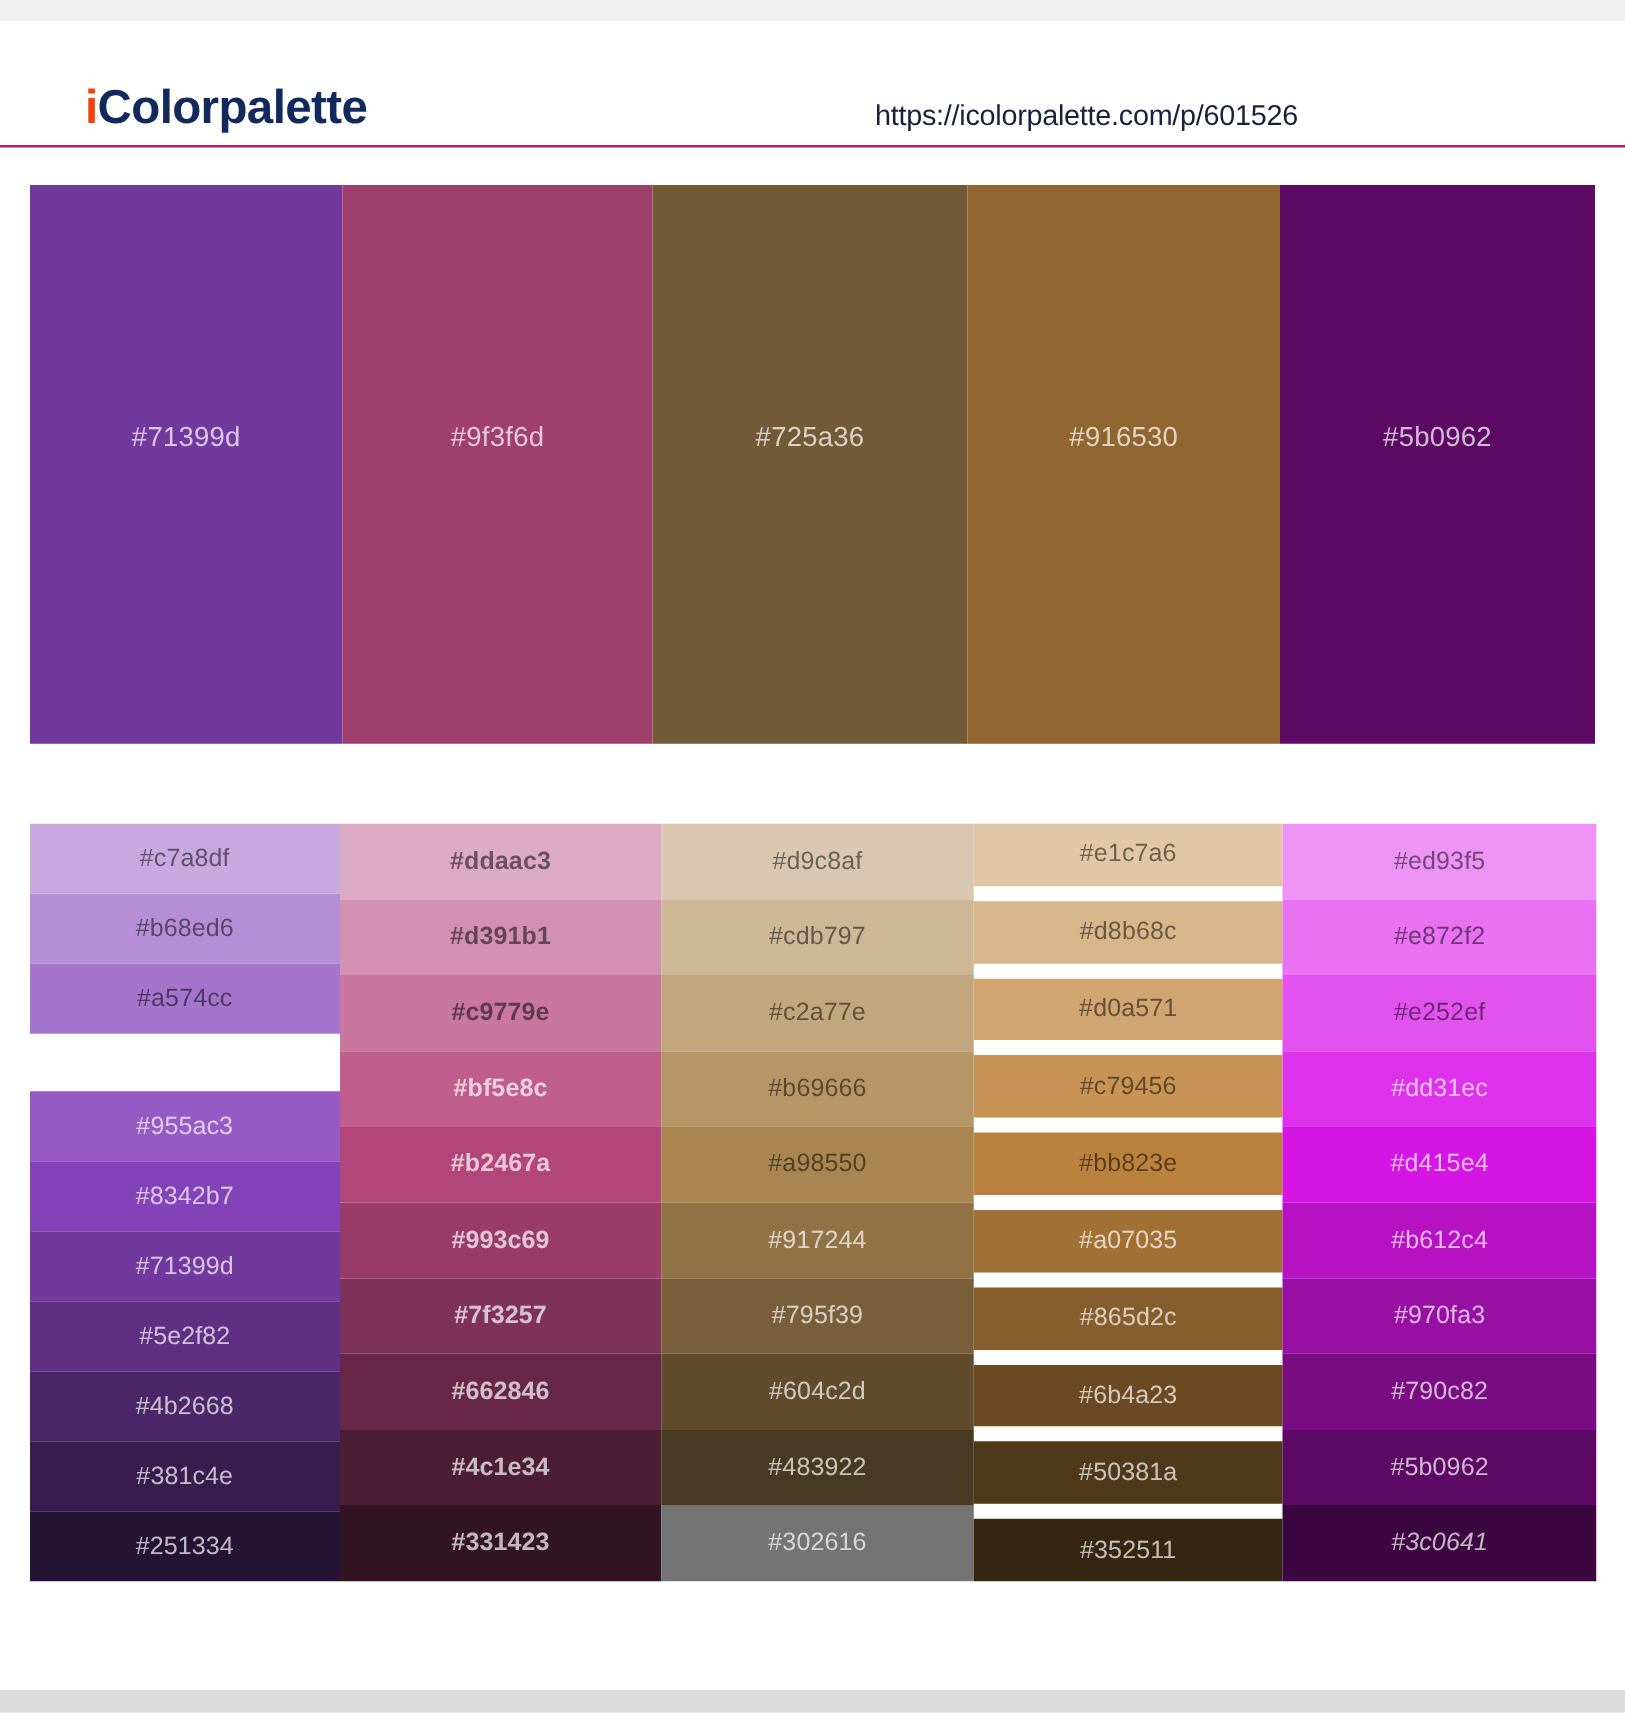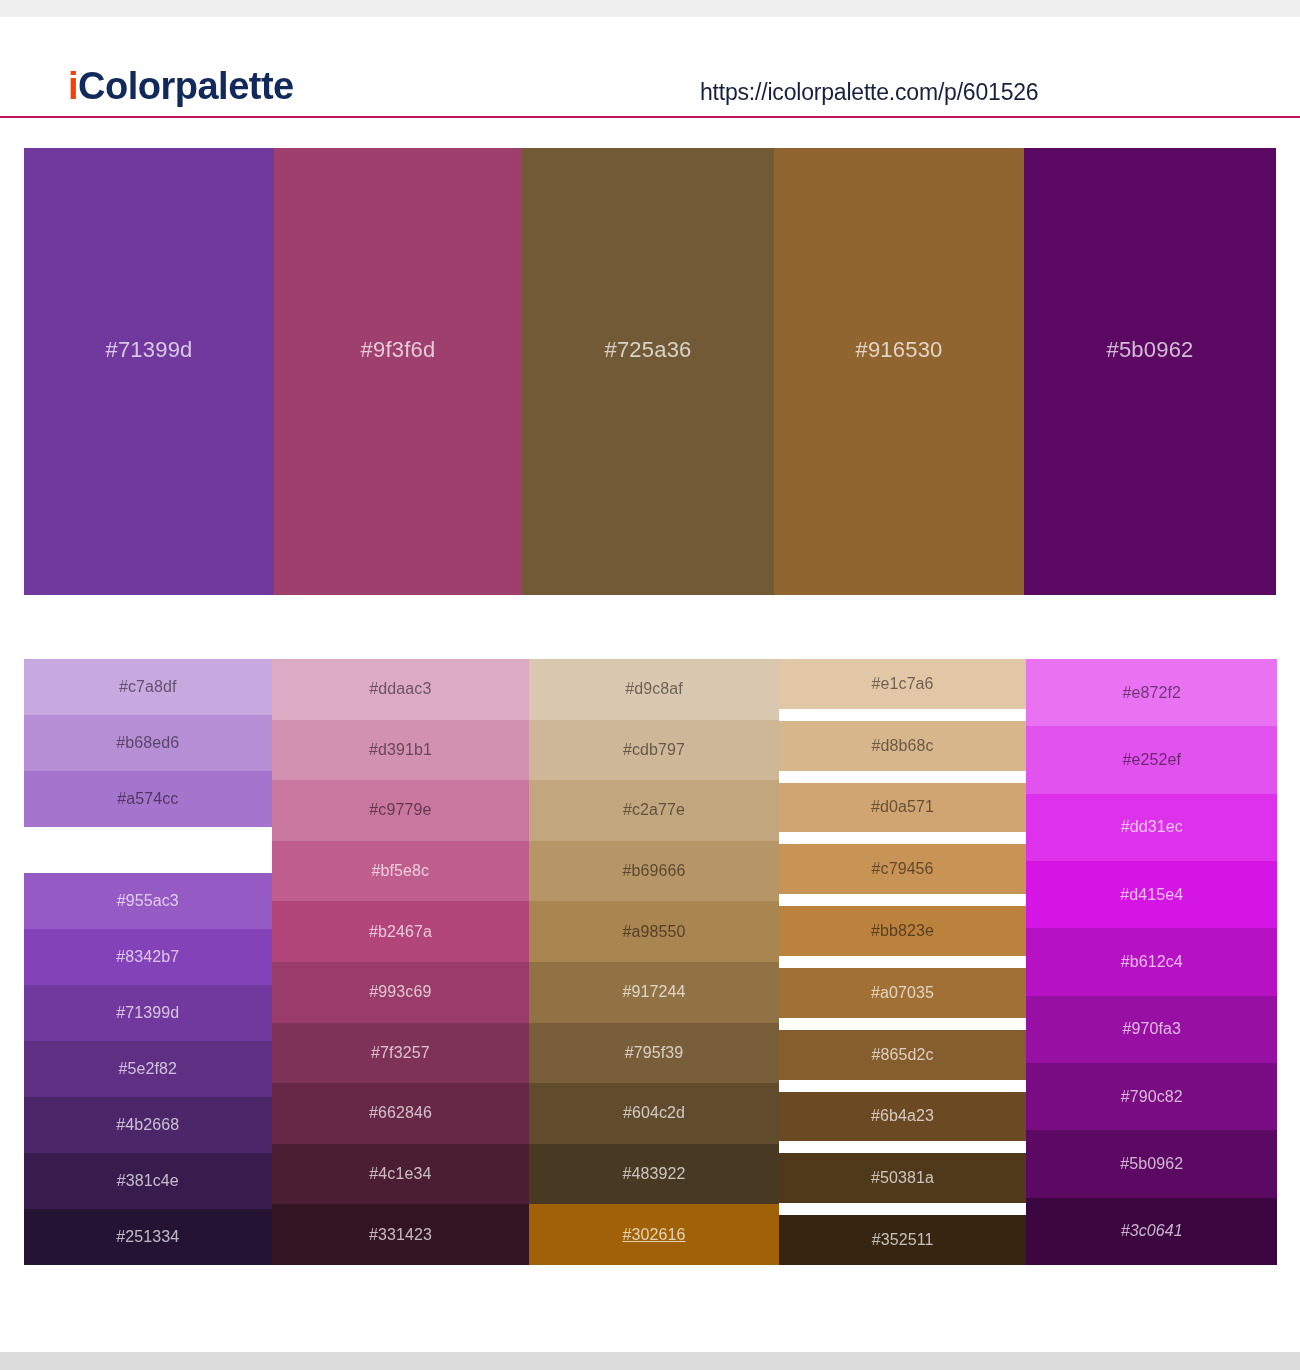--- a/index.html
+++ b/index.html
@@ -103,21 +103,21 @@
   .shade-col {
     height: 100%;
     display: flex;
     flex-direction: column;
   }
   .shade-cell {
     flex: 1 1 0;
     display: flex;
     align-items: center;
     justify-content: center;
-    font-size: 16px;
+    font-size: 20px;
     letter-spacing: 0.1px;
   }
   .shade-cell.light-txt { color: rgba(255,255,255,0.70); }
   .shade-cell.dark-txt  { color: rgba(0,0,0,0.52); }
 
   
   .bottom-band {
     position: absolute;
     left: 0; top: 1352px;
     width: 1300px; height: 18px;
@@ -164,21 +164,21 @@
         <div class="shade-cell dark-txt" style="background: rgb(182, 142, 214);">#b68ed6</div>
         <div class="shade-cell dark-txt" style="background: rgb(165, 116, 204);">#a574cc</div>
         <div class="shade-cell light-txt" style="background: rgb(149, 90, 195); margin-top: 46px;">#955ac3</div>
         <div class="shade-cell light-txt" style="background: rgb(131, 66, 183);">#8342b7</div>
         <div class="shade-cell light-txt" style="background: rgb(113, 57, 157);">#71399d</div>
         <div class="shade-cell light-txt" style="background: rgb(94, 47, 130);">#5e2f82</div>
         <div class="shade-cell light-txt" style="background: rgb(75, 38, 104);">#4b2668</div>
         <div class="shade-cell light-txt" style="background: rgb(56, 28, 78);">#381c4e</div>
         <div class="shade-cell light-txt" style="background: rgb(37, 19, 52);">#251334</div>
       </div>
-      <div class="shade-col" style="width: 260px;">
+      <div class="shade-col" style="width: 260px; font-weight: bold;">
         <div class="shade-cell dark-txt" style="background: rgb(221, 170, 195);">#ddaac3</div>
         <div class="shade-cell dark-txt" style="background: rgb(211, 145, 177);">#d391b1</div>
         <div class="shade-cell dark-txt" style="background: rgb(201, 119, 158);">#c9779e</div>
         <div class="shade-cell light-txt" style="background: rgb(191, 94, 140);">#bf5e8c</div>
         <div class="shade-cell light-txt" style="background: rgb(178, 70, 122);">#b2467a</div>
         <div class="shade-cell light-txt" style="background: rgb(153, 60, 105);">#993c69</div>
         <div class="shade-cell light-txt" style="background: rgb(127, 50, 87);">#7f3257</div>
         <div class="shade-cell light-txt" style="background: rgb(102, 40, 70);">#662846</div>
         <div class="shade-cell light-txt" style="background: rgb(76, 30, 52);">#4c1e34</div>
         <div class="shade-cell light-txt" style="background: rgb(51, 20, 35);">#331423</div>
@@ -186,35 +186,36 @@
       <div class="shade-col" style="width: 252px;">
         <div class="shade-cell dark-txt" style="background: rgb(217, 200, 175);">#d9c8af</div>
         <div class="shade-cell dark-txt" style="background: rgb(205, 183, 151);">#cdb797</div>
         <div class="shade-cell dark-txt" style="background: rgb(194, 167, 126);">#c2a77e</div>
         <div class="shade-cell dark-txt" style="background: rgb(182, 150, 102);">#b69666</div>
         <div class="shade-cell dark-txt" style="background: rgb(169, 133, 80);">#a98550</div>
         <div class="shade-cell light-txt" style="background: rgb(145, 114, 68);">#917244</div>
         <div class="shade-cell light-txt" style="background: rgb(121, 95, 57);">#795f39</div>
         <div class="shade-cell light-txt" style="background: rgb(96, 76, 45);">#604c2d</div>
         <div class="shade-cell light-txt" style="background: rgb(72, 57, 34);">#483922</div>
-        <div class="shade-cell light-txt" style="background: #a16207; text-decoration: underline;">#302616</div>
+        <div class="shade-cell light-txt" style="background: #737373;">#302616</div>
       </div>
       <div class="shade-col" style="width: 250px; gap: 12px;">
         <div class="shade-cell dark-txt" style="background: rgb(225, 199, 166);">#e1c7a6</div>
         <div class="shade-cell dark-txt" style="background: rgb(216, 182, 140);">#d8b68c</div>
         <div class="shade-cell dark-txt" style="background: rgb(208, 165, 113);">#d0a571</div>
         <div class="shade-cell dark-txt" style="background: rgb(199, 148, 86);">#c79456</div>
         <div class="shade-cell dark-txt" style="background: rgb(187, 130, 62);">#bb823e</div>
         <div class="shade-cell light-txt" style="background: rgb(160, 112, 53);">#a07035</div>
         <div class="shade-cell light-txt" style="background: rgb(134, 93, 44);">#865d2c</div>
         <div class="shade-cell light-txt" style="background: rgb(107, 74, 35);">#6b4a23</div>
         <div class="shade-cell light-txt" style="background: rgb(80, 56, 26);">#50381a</div>
         <div class="shade-cell light-txt" style="background: rgb(53, 37, 17);">#352511</div>
       </div>
       <div class="shade-col" style="width: 253px;">
+        <div class="shade-cell dark-txt" style="background: rgb(237, 147, 245);">#ed93f5</div>
         <div class="shade-cell dark-txt" style="background: rgb(232, 114, 242);">#e872f2</div>
         <div class="shade-cell dark-txt" style="background: rgb(226, 82, 239);">#e252ef</div>
         <div class="shade-cell light-txt" style="background: rgb(221, 49, 236);">#dd31ec</div>
         <div class="shade-cell light-txt" style="background: rgb(212, 21, 228);">#d415e4</div>
         <div class="shade-cell light-txt" style="background: rgb(182, 18, 196);">#b612c4</div>
         <div class="shade-cell light-txt" style="background: rgb(151, 15, 163);">#970fa3</div>
         <div class="shade-cell light-txt" style="background: rgb(121, 12, 130);">#790c82</div>
         <div class="shade-cell light-txt" style="background: rgb(91, 9, 98);">#5b0962</div>
         <div class="shade-cell light-txt" style="background: rgb(60, 6, 65); font-style: italic;">#3c0641</div>
       </div>

